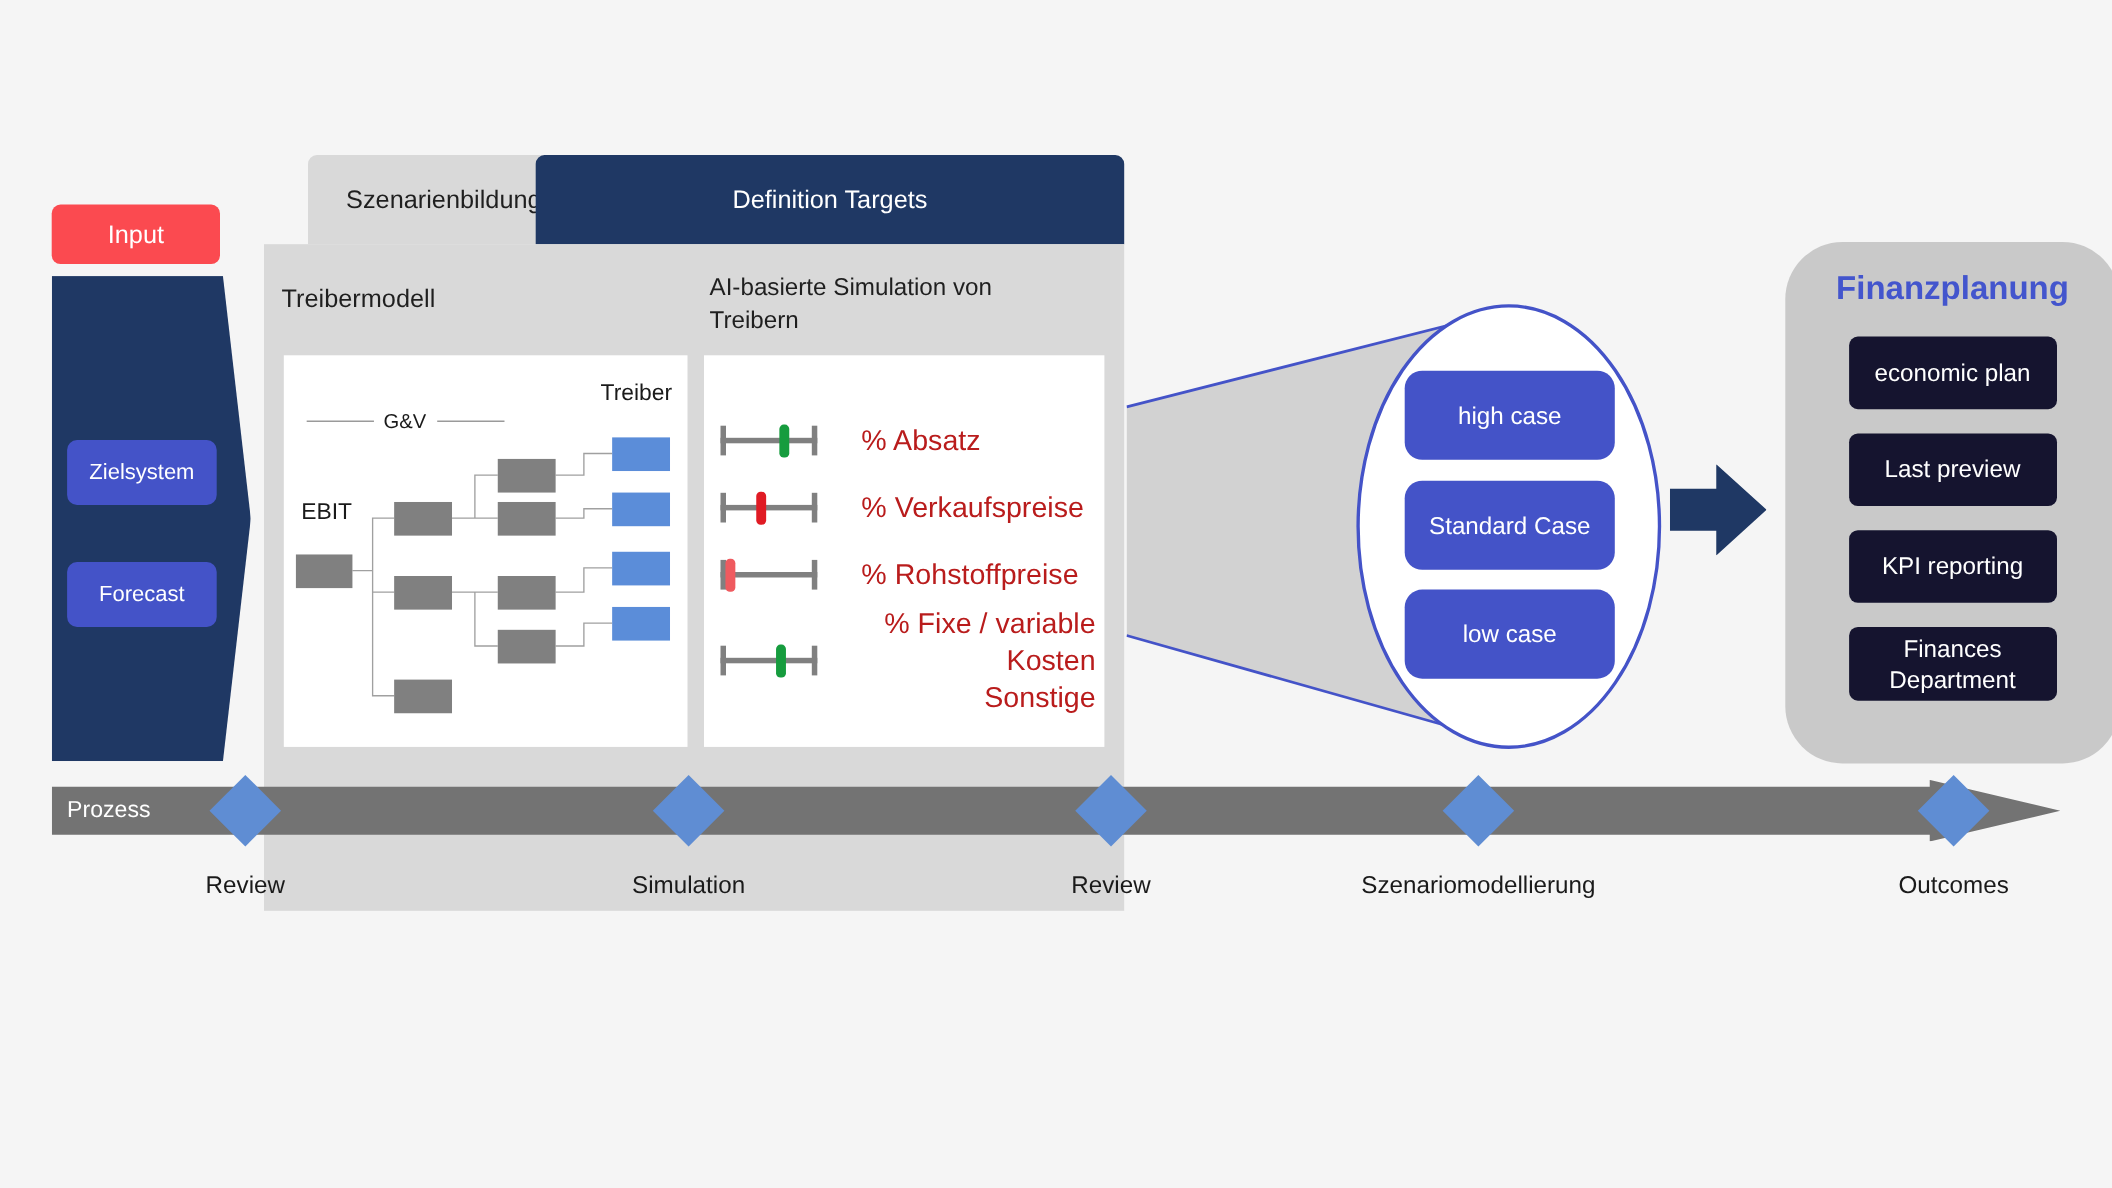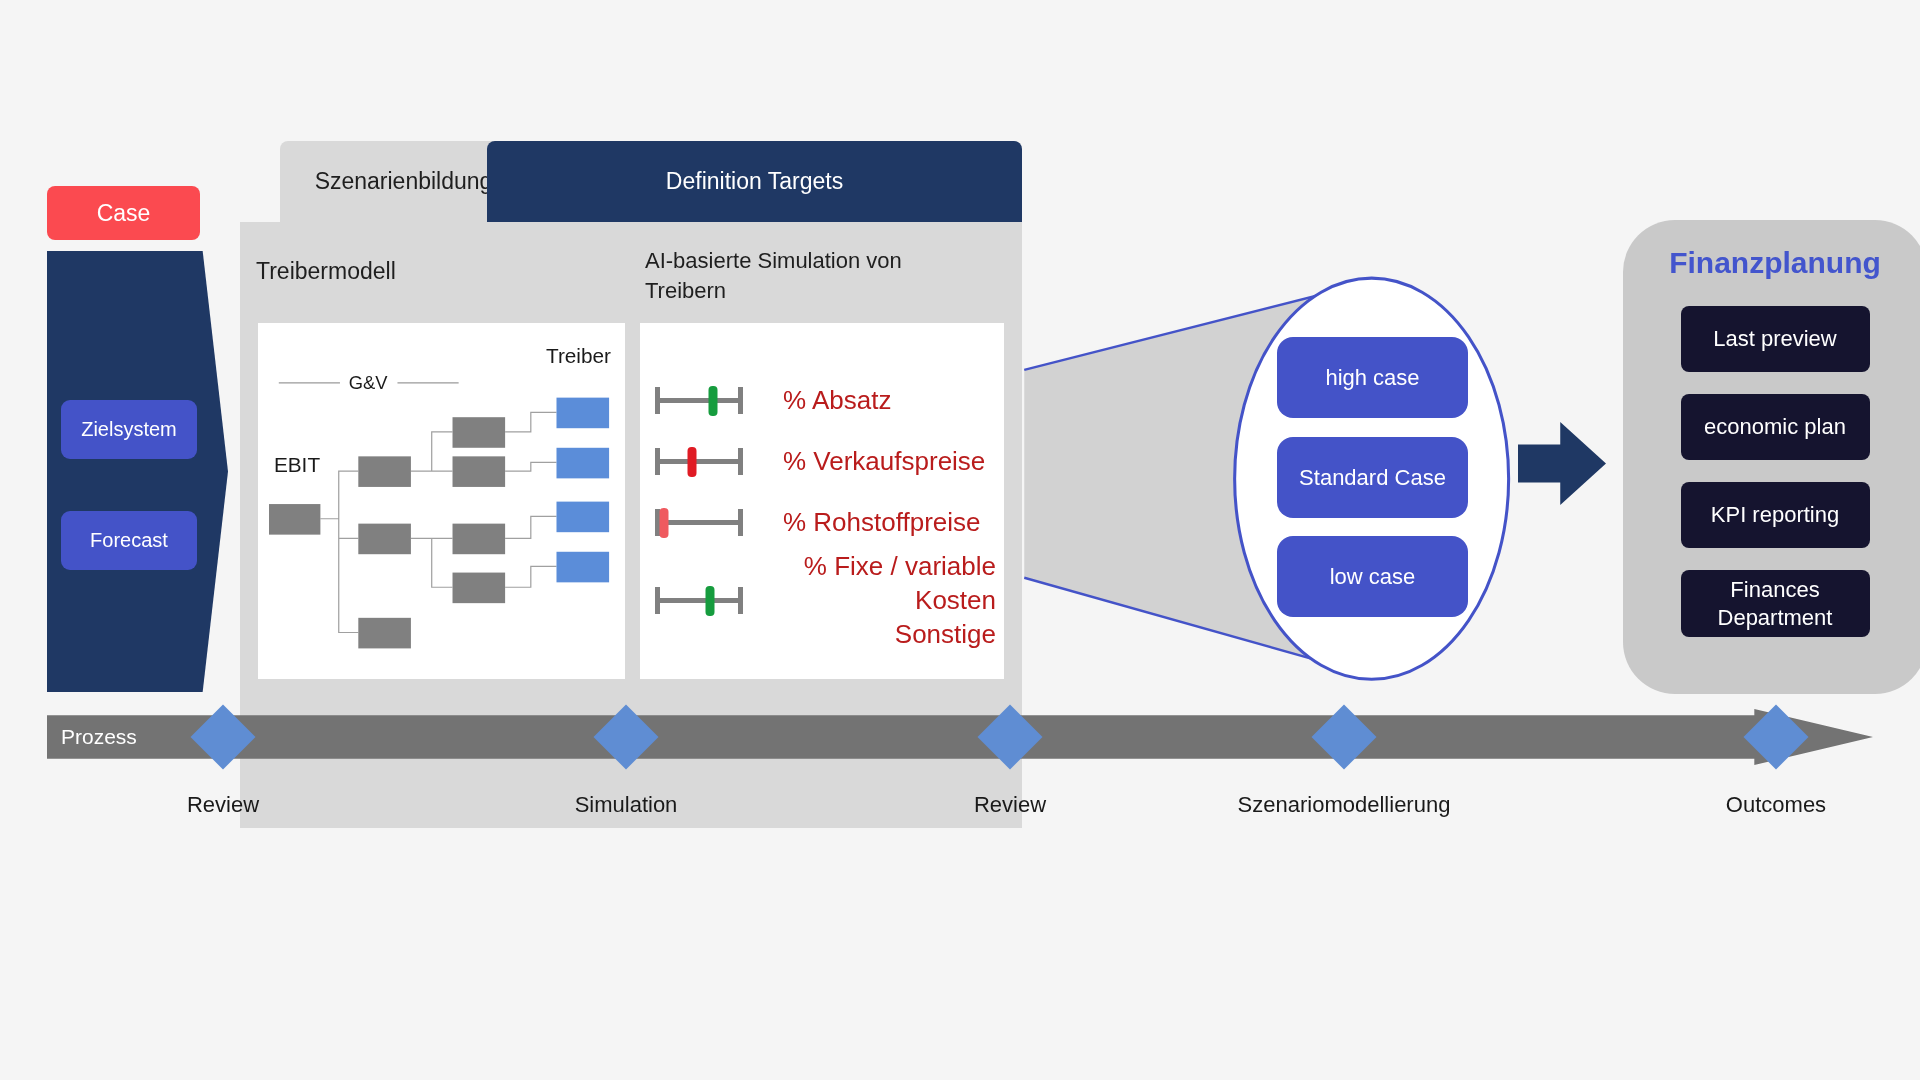--- a/index.html
+++ b/index.html
@@ -160,21 +160,21 @@
     transform: translateX(-50%);
     white-space: nowrap;
     font-size: 22px; color: #1a1a1a;
   }
 </style>
 </head>
 <body>
 
 <div class="canvas">
 
-  <div class="input-btn">Case</div>
+  <div class="input-btn">Input</div>
   <div class="input-shape">
     <div class="pill zielsystem">Zielsystem</div>
     <div class="pill forecast">Forecast</div>
   </div>
 
   <div class="tab tab-szenarien">Szenarienbildung</div>
   <div class="tab tab-targets">Definition Targets</div>
 
   <div class="panel">
     <div class="panel-title-left">Treibermodell</div>
@@ -272,22 +272,22 @@
   </svg>
 
   <div class="scenario-btn scenario-high">high case</div>
   <div class="scenario-btn scenario-std">Standard Case</div>
   <div class="scenario-btn scenario-low">low case</div>
 
   <div class="block-arrow"></div>
 
   <div class="finanz-card">
     <div class="finanz-title">Finanzplanung</div>
+    <div class="finanz-btn">economic plan</div>
     <div class="finanz-btn">Last preview</div>
-    <div class="finanz-btn">economic plan</div>
     <div class="finanz-btn">KPI reporting</div>
     <div class="finanz-btn">Finances Department</div>
   </div>
 
   <div class="process-bar">
     <div class="process-label">Prozess</div>
   </div>
 
   <div class="milestone" style="left:223px">
     <div class="diamond"></div>

